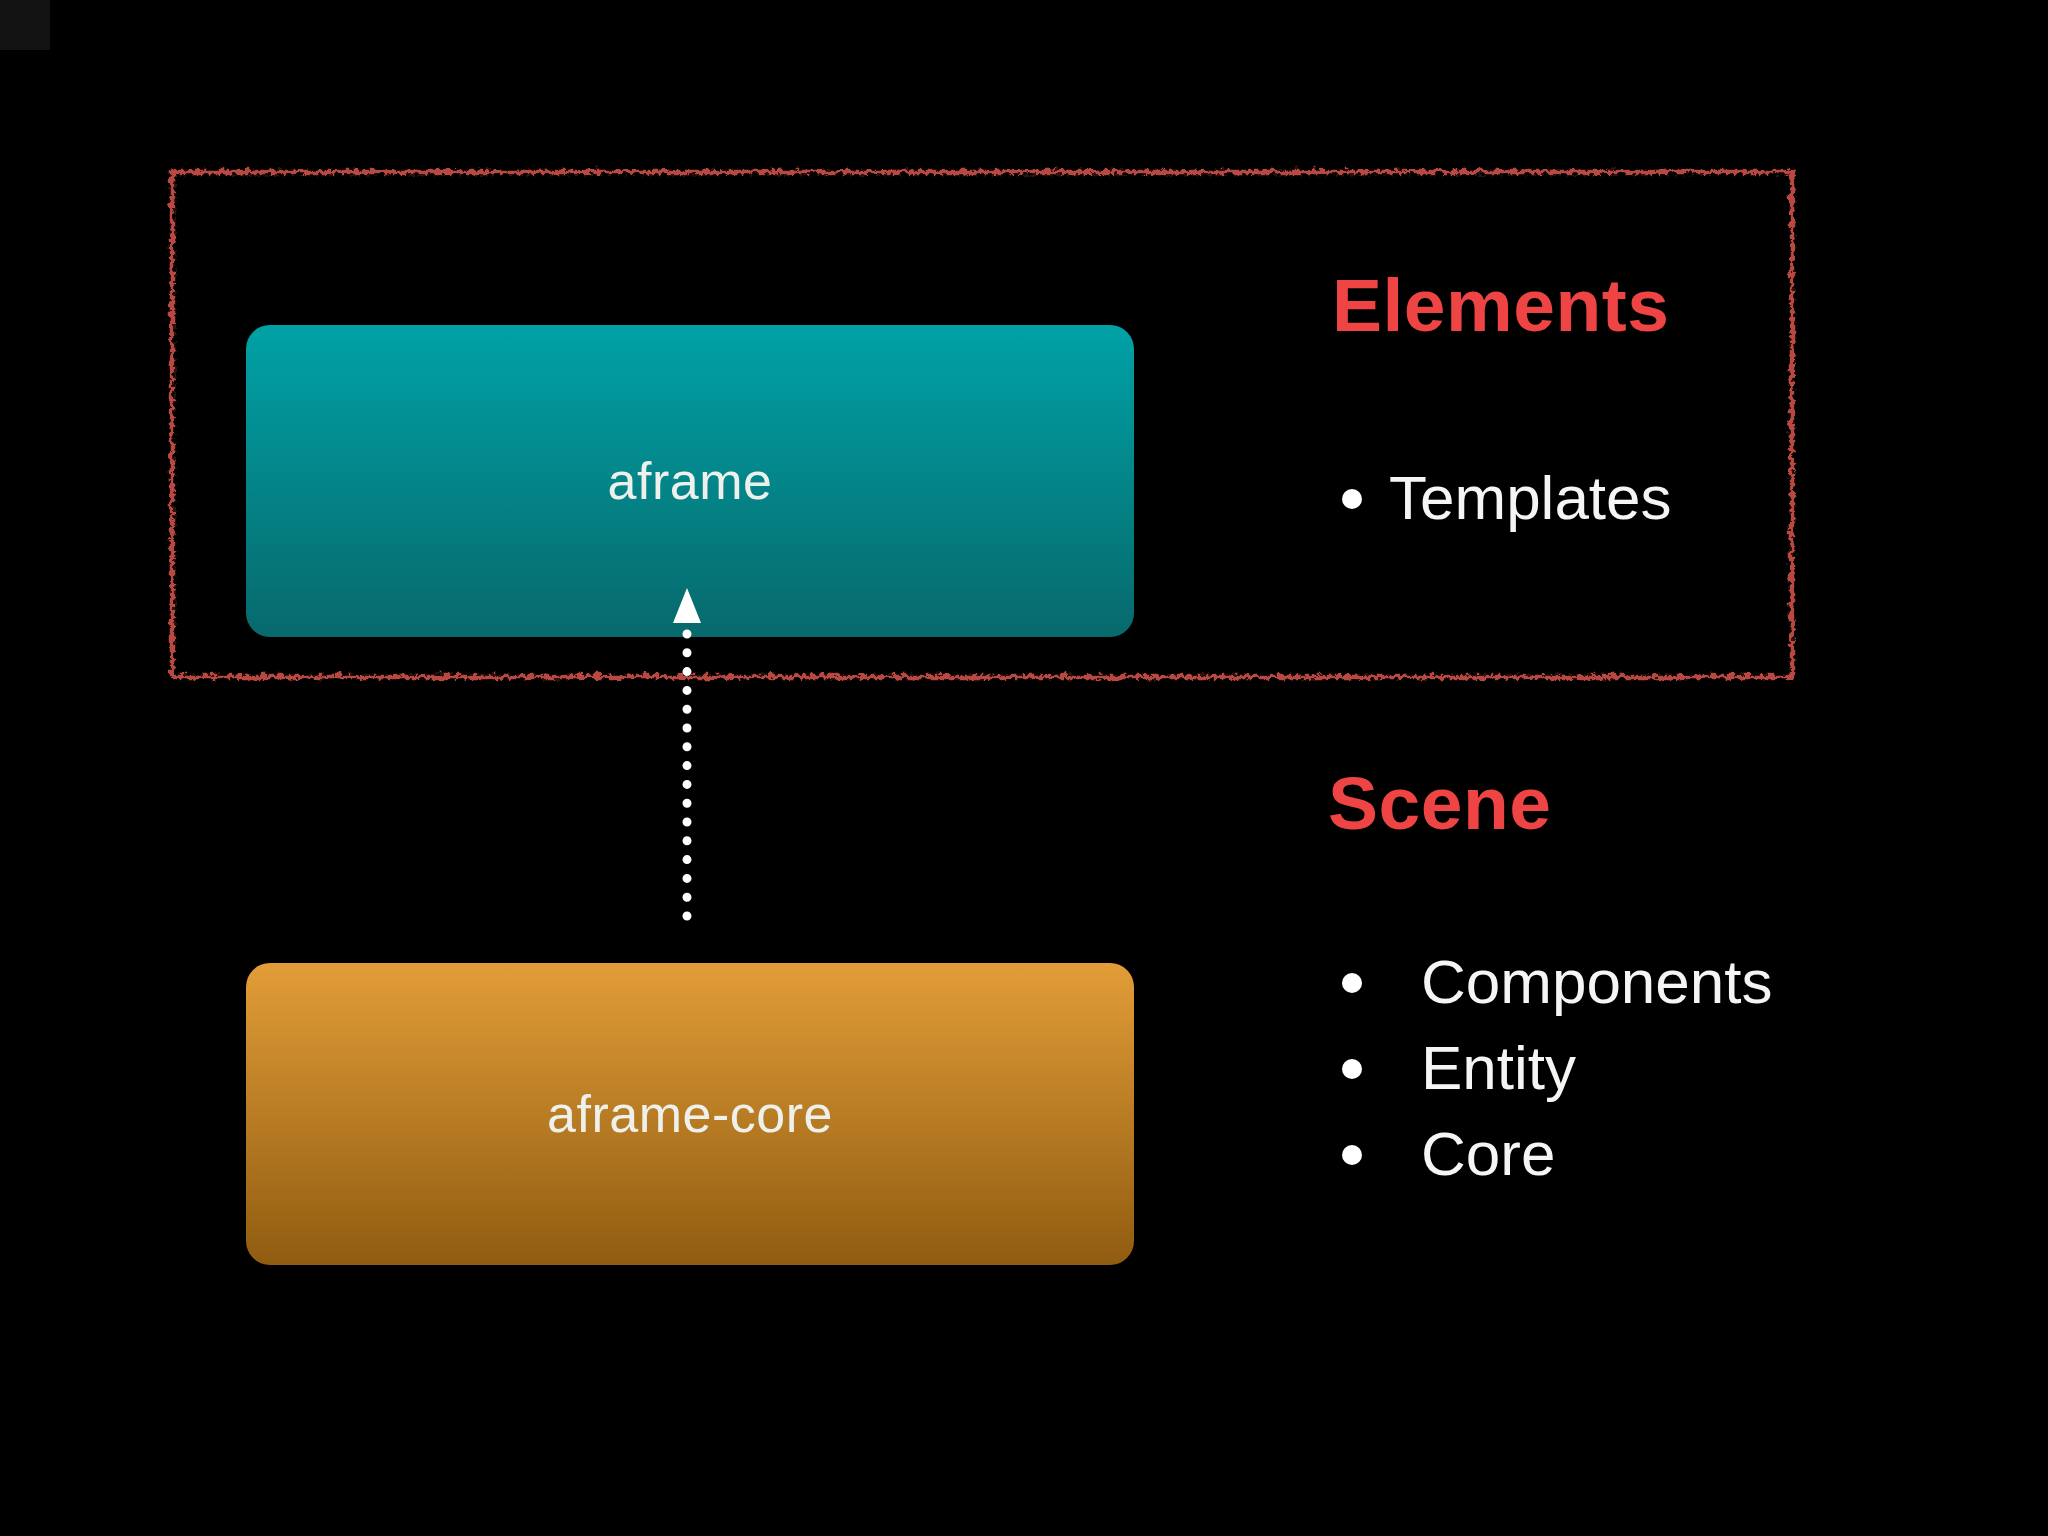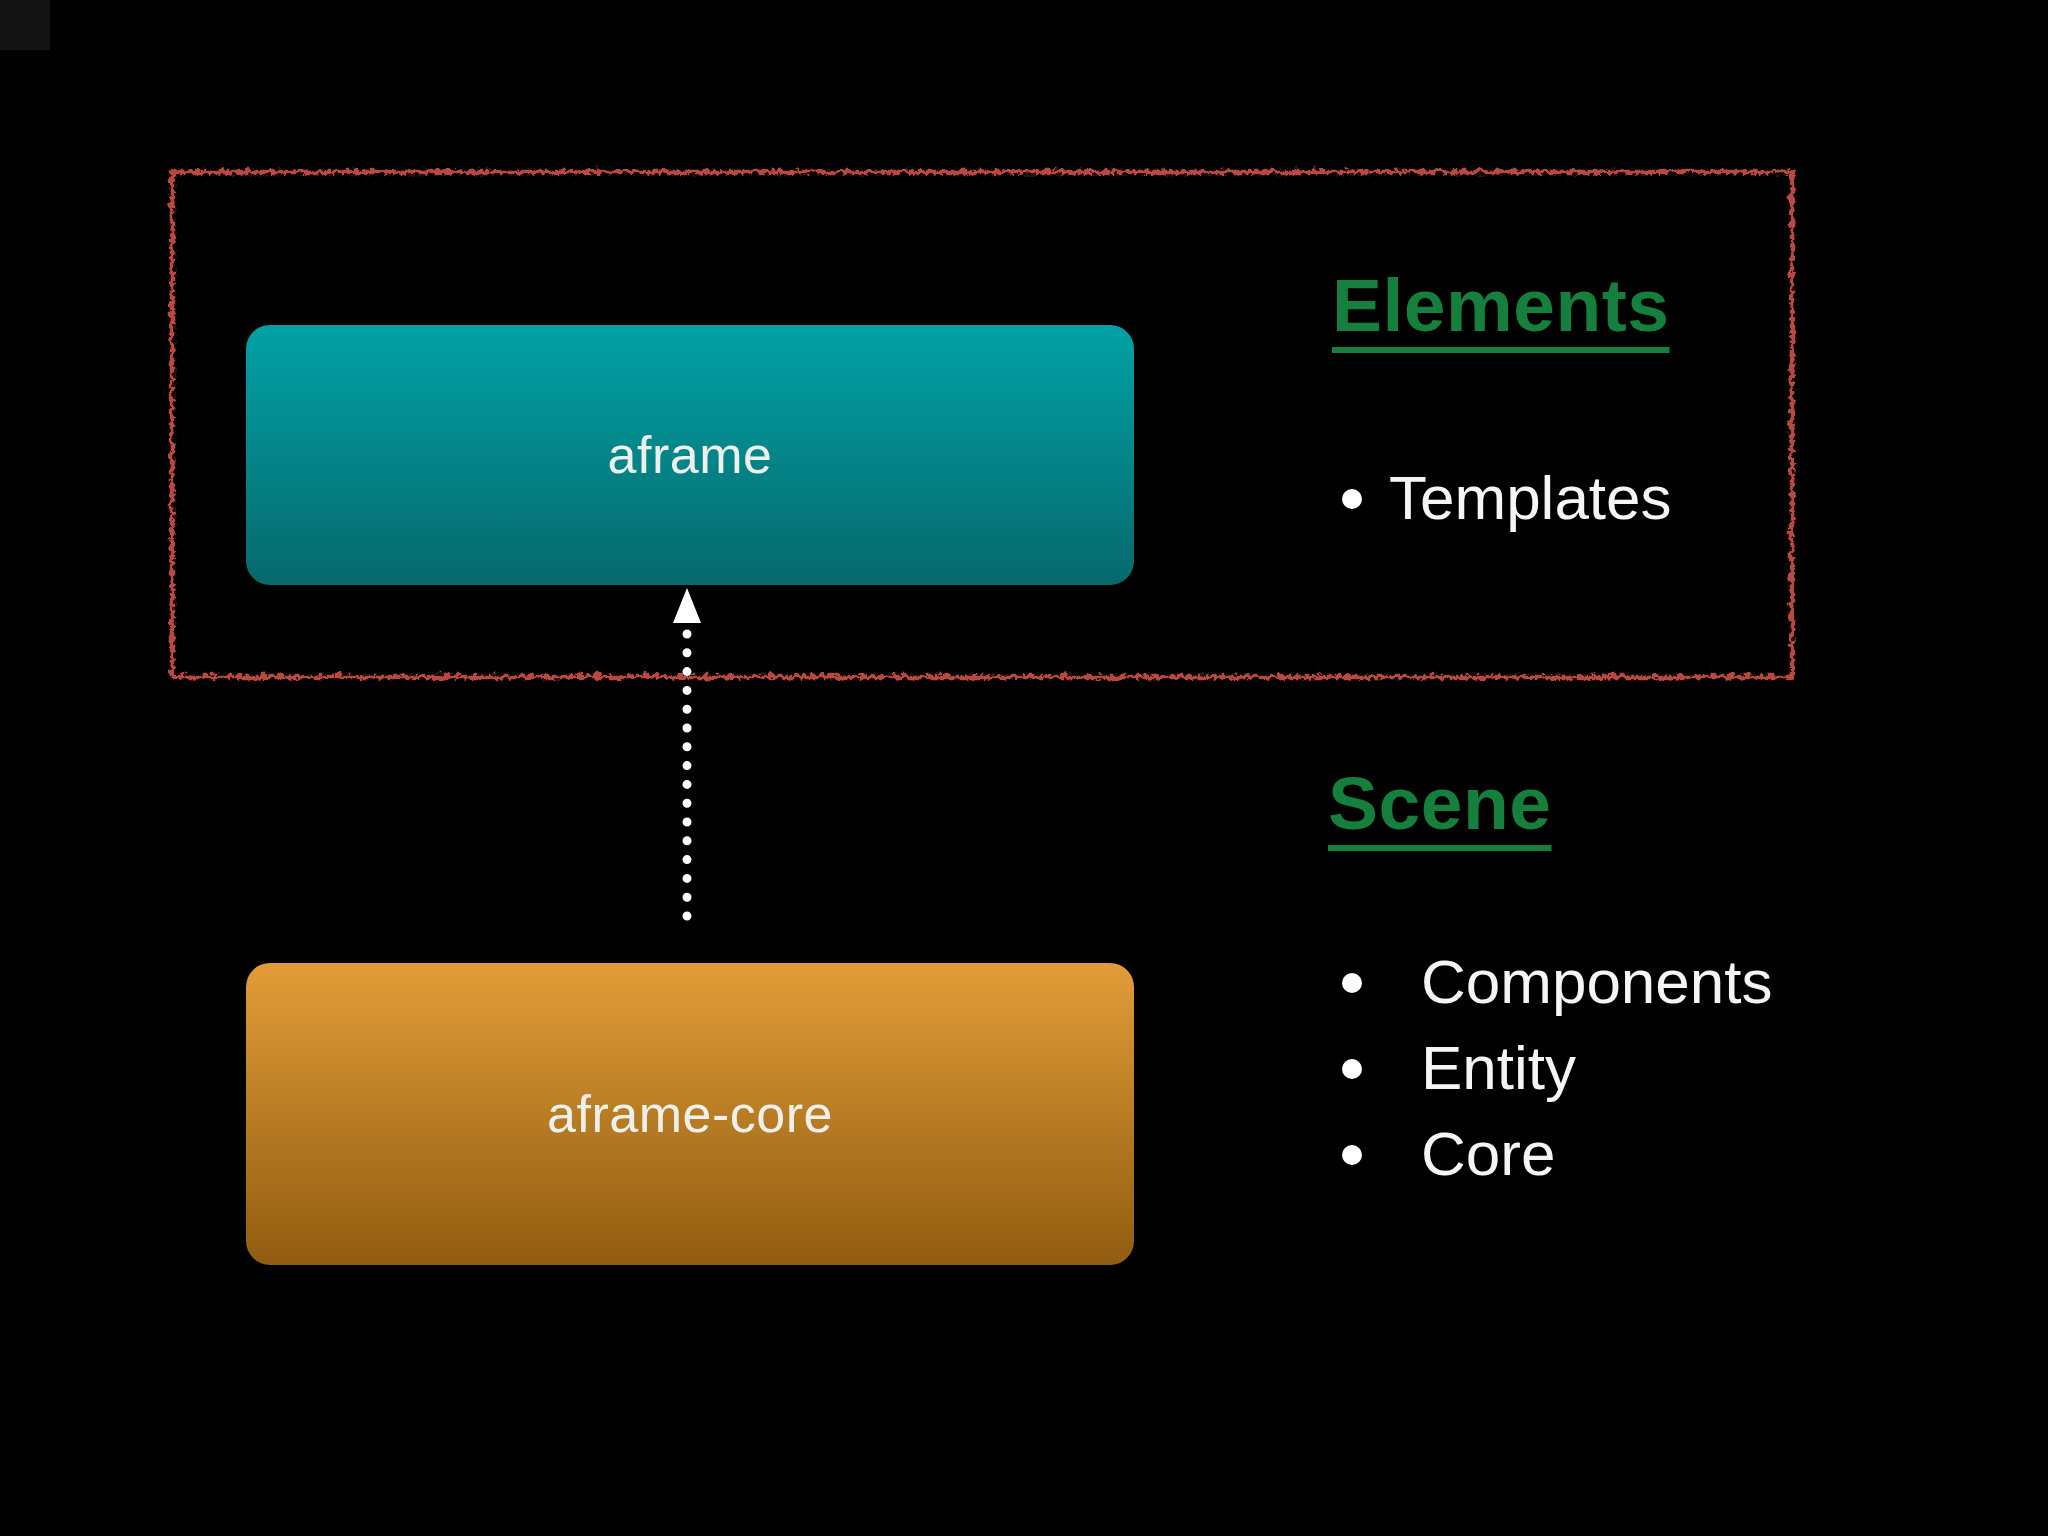--- a/index.html
+++ b/index.html
@@ -17,32 +17,31 @@
   .frame-svg{position:absolute;left:160px;top:160px;width:1640px;height:525px;}
   .node{
     position:absolute;left:246px;width:888px;border-radius:24px;
     display:flex;align-items:center;justify-content:center;
     box-shadow:0 10px 22px rgba(0,0,0,.65);
   }
   .node-label{
     color:#eef0ec;font-size:52px;font-weight:300;letter-spacing:.5px;
   }
   .node-aframe{
-    top:325px;height:260px;
+    top:325px;height:312px;
     background:linear-gradient(to bottom,var(--teal-top,#00a2a6),var(--teal-bottom,#07696c));
   }
   .node-aframe-core{
     top:963px;height:302px;
     background:linear-gradient(to bottom,var(--orange-top,#e29d38),var(--orange-bottom,#905c10));
   }
   .arrow-svg{position:absolute;left:660px;top:586px;width:54px;height:352px;}
   .group-title{
     position:absolute;
-    color:#15803d;font-size:75px;font-weight:700;
-    text-decoration:underline;
+    color:#ef4444;font-size:75px;font-weight:700;
     text-decoration-thickness:6px;
     text-underline-offset:16px;
     letter-spacing:.5px;
   }
   .title-elements{left:1332px;top:262px;}
   .title-core{left:1328px;top:760px;}
   .bullet-list{
     position:absolute;list-style:none;margin:12px;padding:0;
   }
   .list-elements{left:1330px;top:444px;}

